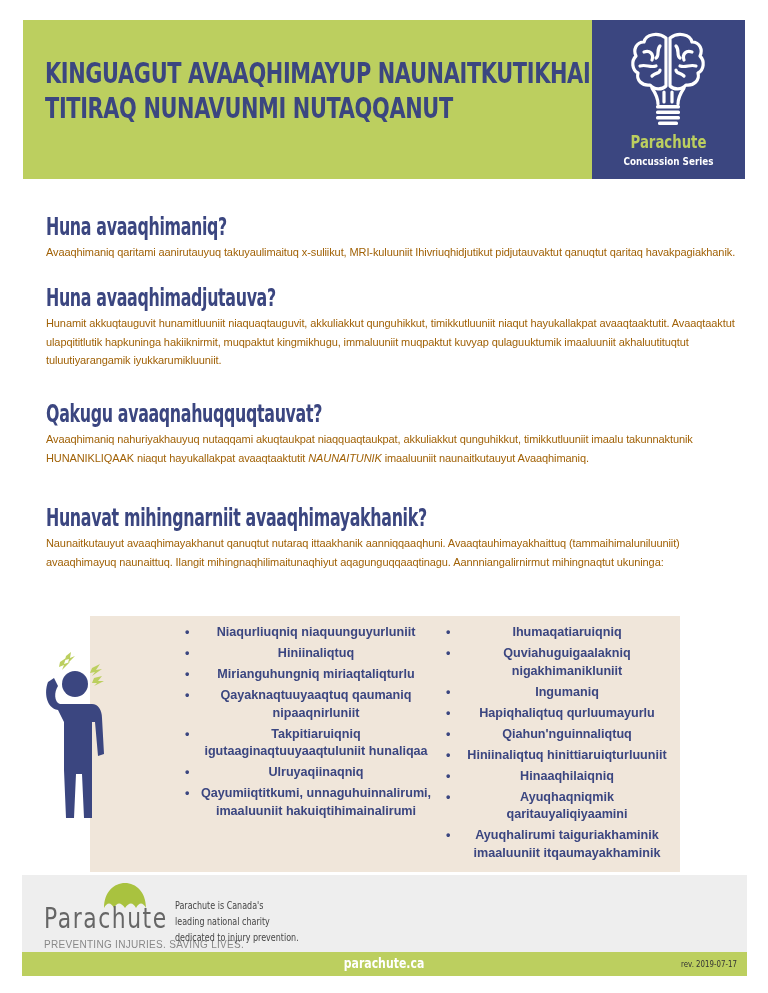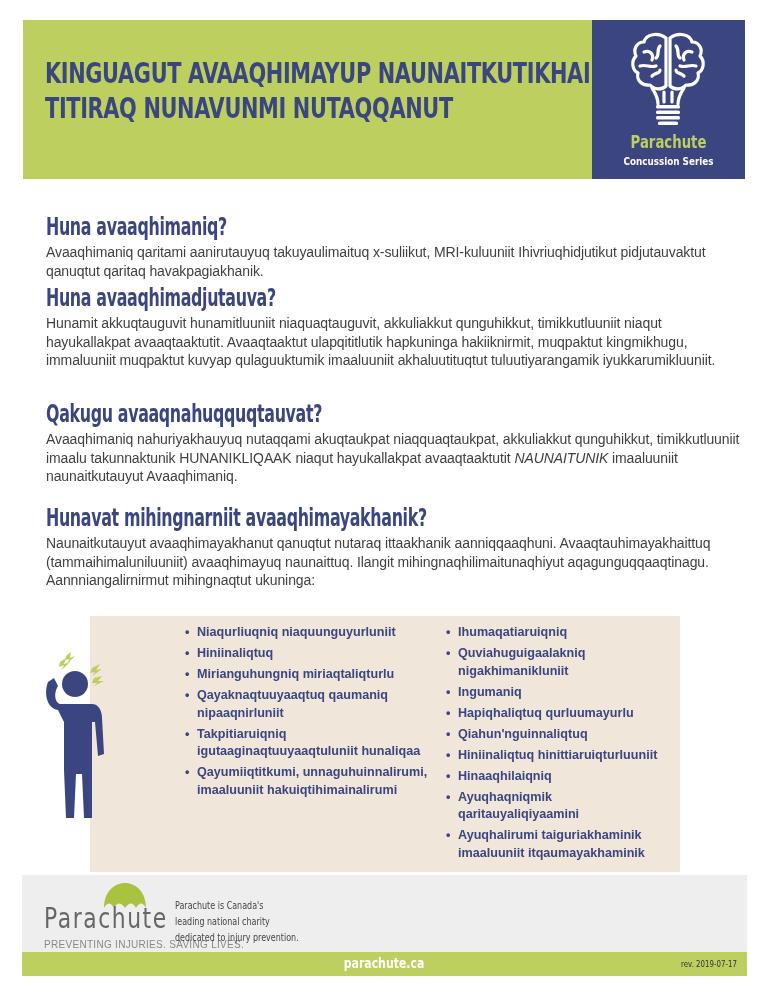--- a/index.html
+++ b/index.html
@@ -15,29 +15,29 @@
   .brand-name { position: absolute; left: 0; width: 153px; top: 112px; text-align: center;
     color: #bccf5f; font-family: "DejaVu Sans", sans-serif; font-size: 17px; font-weight: bold;
     transform: scaleX(0.78); transform-origin: center; }
   .brand-series { position: absolute; left: 0; width: 153px; top: 135px; text-align: center;
     color: #ffffff; font-family: "DejaVu Sans", sans-serif; font-size: 11px; font-weight: bold;
     transform: scaleX(0.8); transform-origin: center; }
 
   .section { position: absolute; left: 46px; width: 700px; }
   .section h2 { font-family: "DejaVu Sans", sans-serif; color: #3b4680; font-size: 24px; font-weight: bold;
     line-height: 30px; transform: scaleX(0.66); transform-origin: left top; white-space: nowrap; letter-spacing: -0.5px; }
-  .section p { font-size: 14px; line-height: 18.5px; color: #404040; margin-top: 1px; letter-spacing: -0.1px; }
+  .section p { font-size: 11px; line-height: 18.5px; color: #a16207; margin-top: 1px; letter-spacing: -0.1px; }
   .section p i { font-style: italic; }
 
   .symptoms-box { position: absolute; left: 90px; top: 616px; width: 590px; height: 256px; background: #f0e6da; }
   .col { position: absolute; top: 8px; list-style: none; }
   .col.left { left: 95px; width: 250px; }
   .col.right { left: 356px; width: 230px; }
   .col li { position: relative; padding-left: 12px; color: #3b4680; font-weight: bold; font-size: 12.6px;
-    line-height: 17.5px; margin-bottom: 3.5px; }
+    line-height: 17.5px; margin-bottom: 3.5px; text-align: center; }
   .col li::before { content: "•"; position: absolute; left: 0; top: 0; color: #3b4680; }
 
   .figure { position: absolute; left: 40px; top: 648px; }
 
   .footer-panel { position: absolute; left: 22px; top: 875px; width: 725px; height: 77px; background: #eeeeee; }
   .footer-strip { position: absolute; left: 22px; top: 952px; width: 725px; height: 24px; background: #bccf5f; }
   .logo-word { position: absolute; left: 44px; top: 902px; font-family: "DejaVu Sans", sans-serif; font-size: 28px;
     color: #666; letter-spacing: 2px; transform: scaleX(0.78); transform-origin: left top; }
   .logo-tag { position: absolute; left: 44px; top: 939px; font-size: 10px; color: #888; letter-spacing: 0.3px; }
   .logo-dome { position: absolute; left: 102px; top: 882px; }
@@ -98,20 +98,21 @@
   <p>Naunaitkutauyut avaaqhimayakhanut qanuqtut nutaraq ittaakhanik aanniqqaaqhuni. Avaaqtauhimayakhaittuq (tammaihimaluniluuniit) avaaqhimayuq naunaittuq. Ilangit mihingnaqhilimaitunaqhiyut aqagunguqqaaqtinagu. Aannniangalirnirmut mihingnaqtut ukuninga:</p>
 </div>
 
 <div class="symptoms-box">
   <ul class="col left">
     <li>Niaqurliuqniq niaquunguyurluniit</li>
     <li>Hiniinaliqtuq</li>
     <li>Mirianguhungniq miriaqtaliqturlu</li>
     <li>Qayaknaqtuuyaaqtuq qaumaniq nipaaqnirluniit</li>
     <li>Takpitiaruiqniq igutaaginaqtuuyaaqtuluniit hunaliqaa</li>
+    <li>Ulruyaqiinaqniq</li>
     <li>Qayumiiqtitkumi, unnaguhuinnalirumi, imaaluuniit hakuiqtihimainalirumi</li>
   </ul>
   <ul class="col right">
     <li>Ihumaqatiaruiqniq</li>
     <li>Quviahuguigaalakniq nigakhimanikluniit</li>
     <li>Ingumaniq</li>
     <li>Hapiqhaliqtuq qurluumayurlu</li>
     <li>Qiahun'nguinnaliqtuq</li>
     <li>Hiniinaliqtuq hinittiaruiqturluuniit</li>
     <li>Hinaaqhilaiqniq</li>

